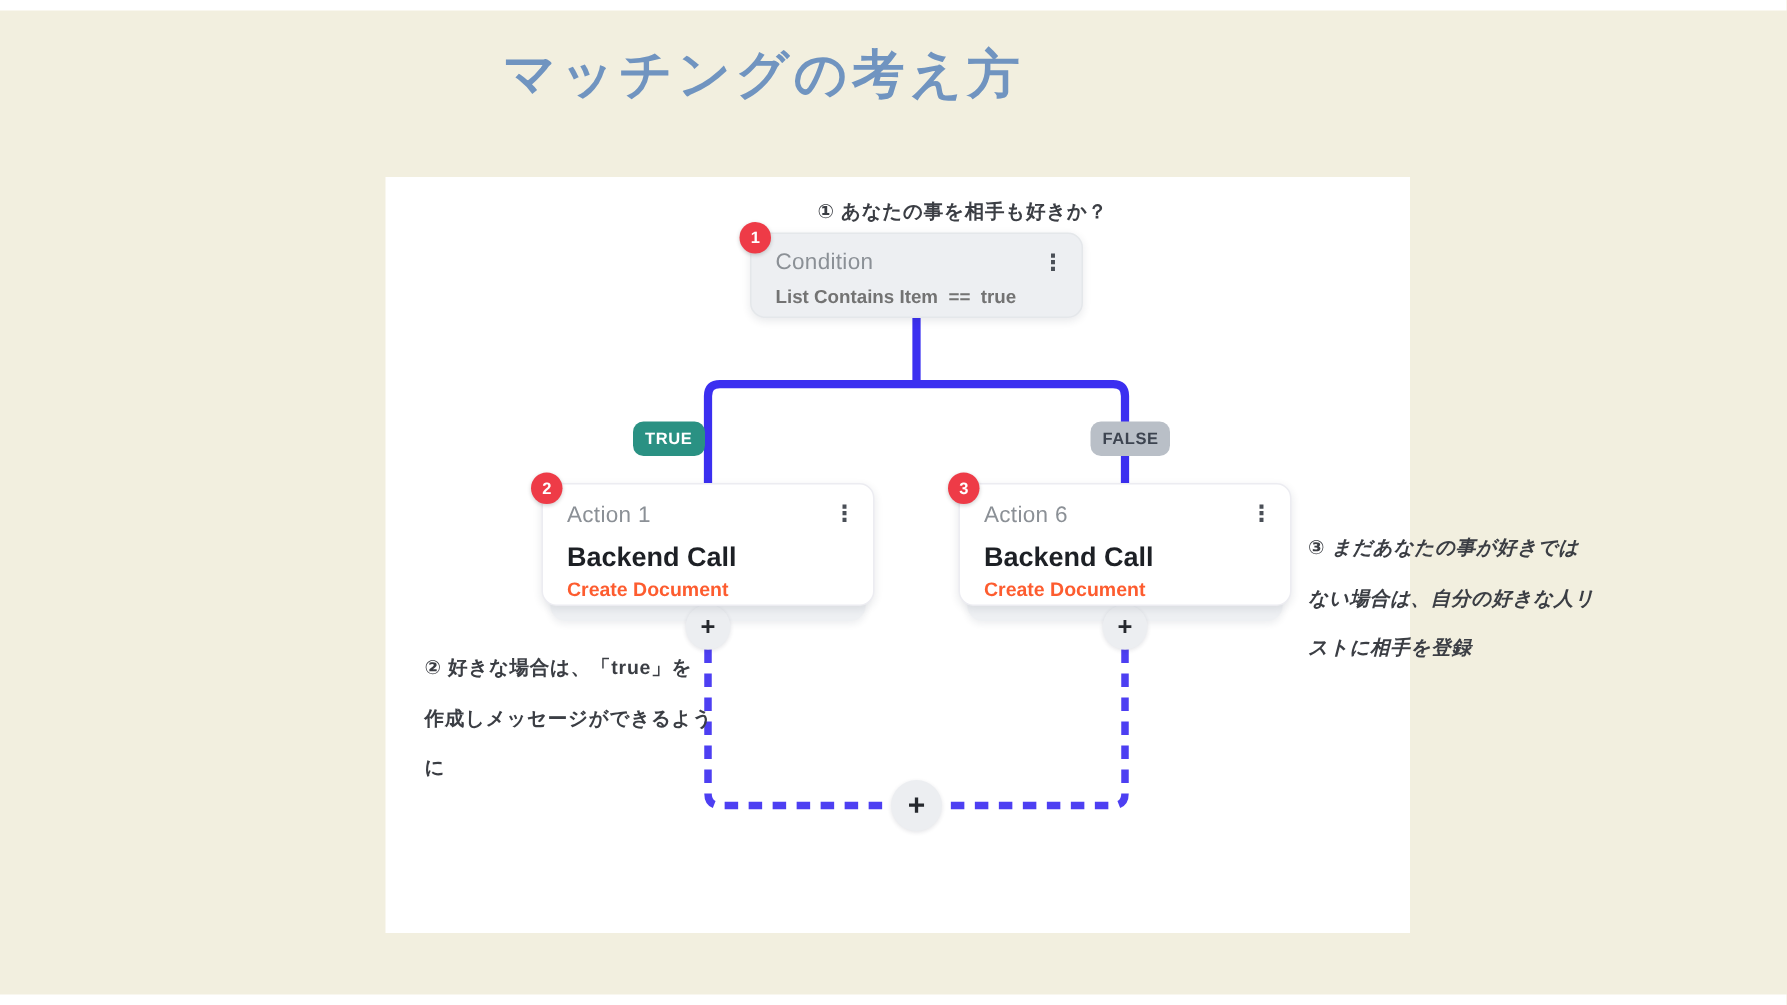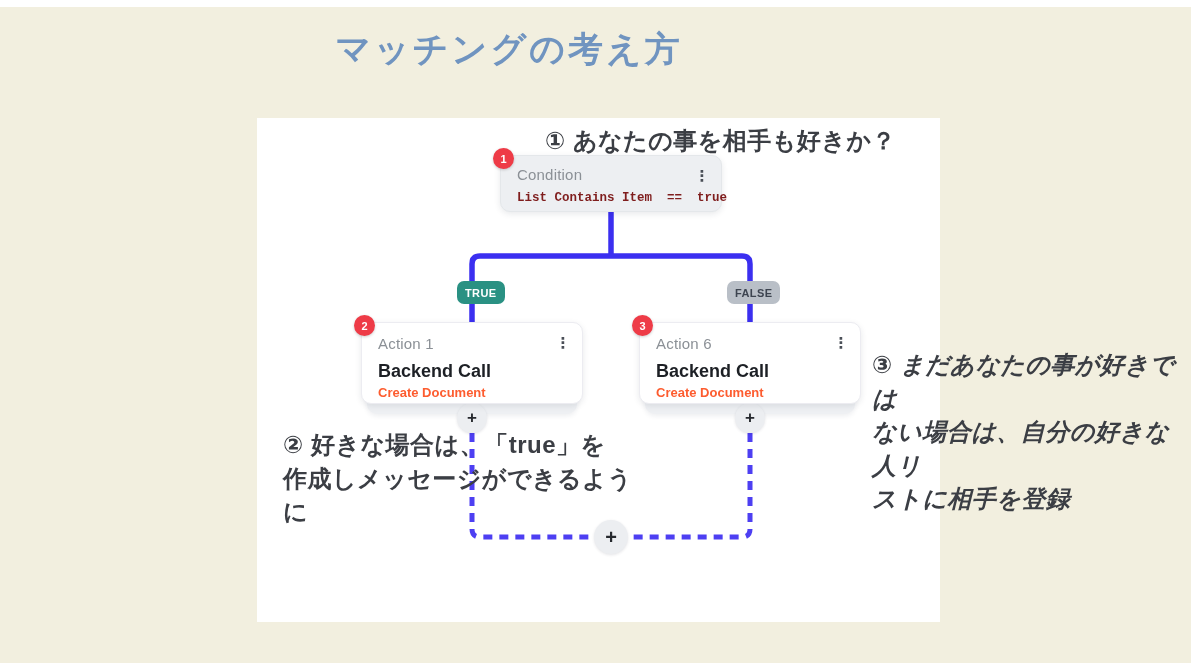--- a/index.html
+++ b/index.html
@@ -46,21 +46,21 @@
   .action-card.right{left:639px;top:322px;}
 
   .card-tray{
     position:absolute;width:210px;height:84px;border-radius:10px;
     background:#eef0f3;z-index:2;box-shadow:0 2px 5px rgba(30,35,60,.08);
   }
   .card-tray.left{left:367px;top:330px;}
   .card-tray.right{left:645px;top:330px;}
 
   .type-label{font-size:15px;color:#8b9096;letter-spacing:.2px;}
-  .expression{margin-top:8px;font-size:12.5px;font-weight:700;color:#7f1d1d;white-space:pre;font-family:Liberation Mono, monospace;}
+  .expression{margin-top:8px;font-size:12.5px;font-weight:700;color:#737373;white-space:pre;}
   .action-title{margin-top:9px;font-size:18px;font-weight:700;color:#1d2025;}
   .action-subtitle{margin-top:3px;font-size:13px;font-weight:700;color:var(--accent-orange,#fd5c2f);}
 
   .kebab{
     position:absolute;right:10px;top:10px;width:18px;height:20px;
     text-align:center;font-size:15px;font-weight:700;color:#4a4f57;line-height:20px;
     cursor:pointer;
   }
 
   .step-badge{
@@ -68,36 +68,36 @@
     background:var(--badge-red,#ee3b47);color:#fff;font-size:11px;font-weight:700;
     display:flex;align-items:center;justify-content:center;z-index:4;
     box-shadow:0 1px 3px rgba(0,0,0,.2);
   }
 
   .branch-badge{
     position:absolute;z-index:2;height:23px;min-width:46px;border-radius:7px;
     display:flex;align-items:center;justify-content:center;
     font-size:11px;font-weight:700;letter-spacing:.4px;box-sizing:border-box;padding:0 8px;
   }
-  .branch-badge.true{left:457px;top:281px;background:var(--true-badge,#2a9183);color:#ffffff;}
+  .branch-badge.true{left:422px;top:281px;background:var(--true-badge,#2a9183);color:#ffffff;}
   .branch-badge.false{left:727px;top:281px;background:var(--false-badge,#b9bfc7);color:#3d4450;text-align:center;}
 
   .plus-button{
     position:absolute;z-index:2;width:30px;height:30px;border-radius:50%;
     background:#eceef1;color:#26292e;font-size:17px;font-weight:700;
     display:flex;align-items:center;justify-content:center;cursor:pointer;
     box-shadow:0 1px 3px rgba(30,35,60,.12);
   }
   .plus-button.left{left:457px;top:403px;}
   .plus-button.right{left:735px;top:403px;}
   .plus-button.center{left:594px;top:520px;width:34px;height:34px;font-size:20px;z-index:3;}
 
   .annotation{
     position:absolute;z-index:5;font-weight:700;color:#3b3e44;
-    font-size:24px;line-height:33.5px;white-space:pre-line;letter-spacing:.5px;
+    font-size:13px;line-height:33.5px;white-space:pre-line;letter-spacing:.5px;
   }
   .annotation.step1{left:545px;top:124px;}
   .annotation.step2{left:283px;top:428px;}
   .annotation.step3{left:872px;top:348px;font-style:italic;}
 </style>
 </head>
 <body>
 
 <div class="edge-strip top"></div>
 <div class="edge-strip bottom"></div>

